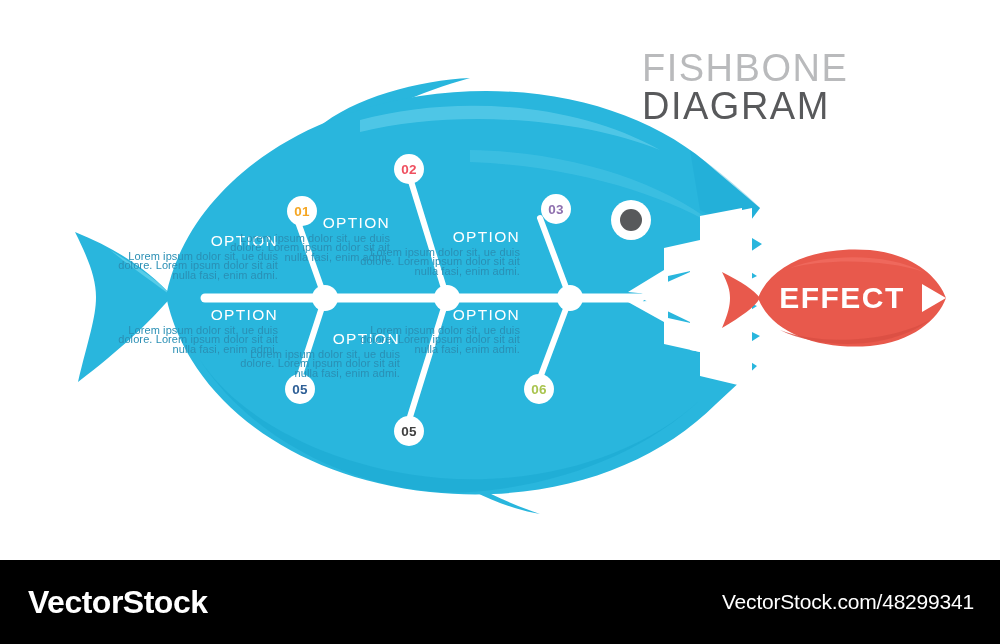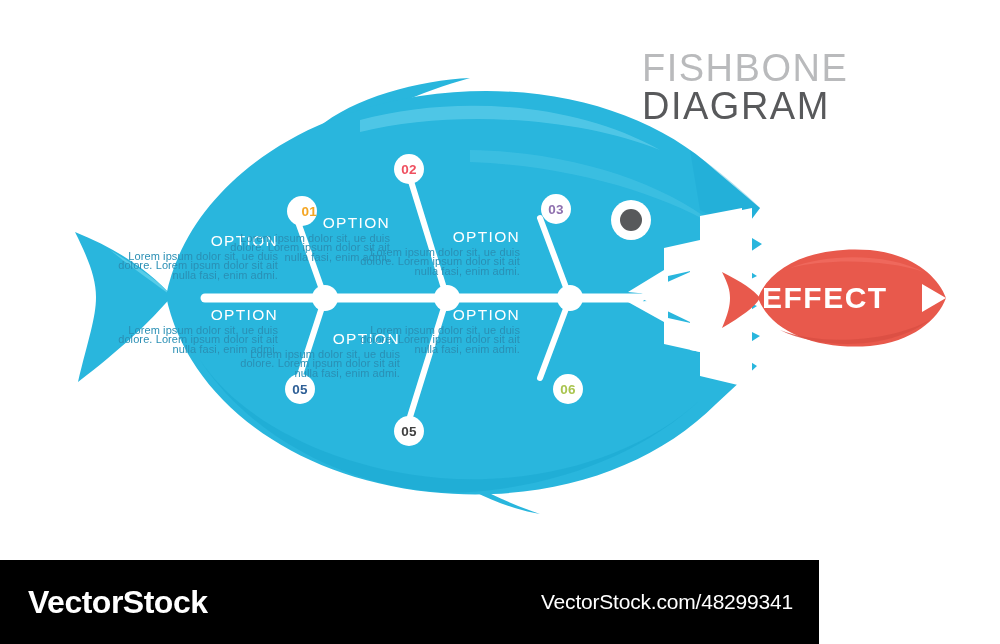--- a/index.html
+++ b/index.html
@@ -95,31 +95,32 @@
     letter-spacing: .3px;
     box-sizing: border-box;
   }
   
   .effect-label {
     position: absolute;
     left: 762px;
     top: 298px;
     transform: translateY(-50%);
     width: 160px;
+    text-align: center;
     color: #ffffff;
     font-size: 30px;
     font-weight: 700;
     letter-spacing: 1.5px;
   }
   
   .wm-bar {
     position: absolute;
     left: 0;
     bottom: 0;
-    width: 819px;
+    width: 1000px;
     height: 84px;
     background: #000000;
   }
   .wm-logo {
     position: absolute;
     left: 28px;
     top: 50%;
     transform: translateY(-50%);
     color: #ffffff;
     font-size: 32px;
@@ -236,21 +237,21 @@
 
   <div class="title-block">
     <div class="title-main">FISHBONE</div>
     <div class="title-sub">DIAGRAM</div>
   </div>
 
   <div class="opt right-align" style="left:118px; top:232px;">
     <div class="opt-head">OPTION</div>
     <div class="opt-body">Lorem ipsum dolor sit, ue duis dolore. Lorem ipsum dolor sit ait nulla fasi, enim admi.</div>
   </div>
-  <div class="badge" style="left:287px; top:196px; color:#f5a623;justify-content:flex-end;">
+  <div class="badge" style="left:287px; top:196px; color:#f5a623;">
     <span>01</span>
   </div>
 
   <div class="opt right-align" style="left:230px; top:214px;">
     <div class="opt-head">OPTION</div>
     <div class="opt-body">Lorem ipsum dolor sit, ue duis dolore. Lorem ipsum dolor sit ait nulla fasi, enim admi.</div>
   </div>
   <div class="badge" style="left:394px; top:154px; color:#ef4f5f;align-items:center;">
     <span>02</span>
   </div>
@@ -276,21 +277,21 @@
     <div class="opt-body">Lorem ipsum dolor sit, ue duis dolore. Lorem ipsum dolor sit ait nulla fasi, enim admi.</div>
   </div>
   <div class="badge" style="left:394px; top:416px; color:#404040;">
     <span>05</span>
   </div>
 
   <div class="opt right-align" style="left:360px; top:306px;">
     <div class="opt-head">OPTION</div>
     <div class="opt-body">Lorem ipsum dolor sit, ue duis dolore. Lorem ipsum dolor sit ait nulla fasi, enim admi.</div>
   </div>
-  <div class="badge" style="left:524px; top:374px; color:#a9c44e;margin-left:29px;">
+  <div class="badge" style="left:524px; top:374px; color:#a9c44e;">
     <span>06</span>
   </div>
 
   <div class="effect-label">EFFECT</div>
 
   <div class="wm-bar">
     <div class="wm-logo">VectorStock</div>
     <div class="wm-url">VectorStock.com/48299341</div>
   </div>
 

